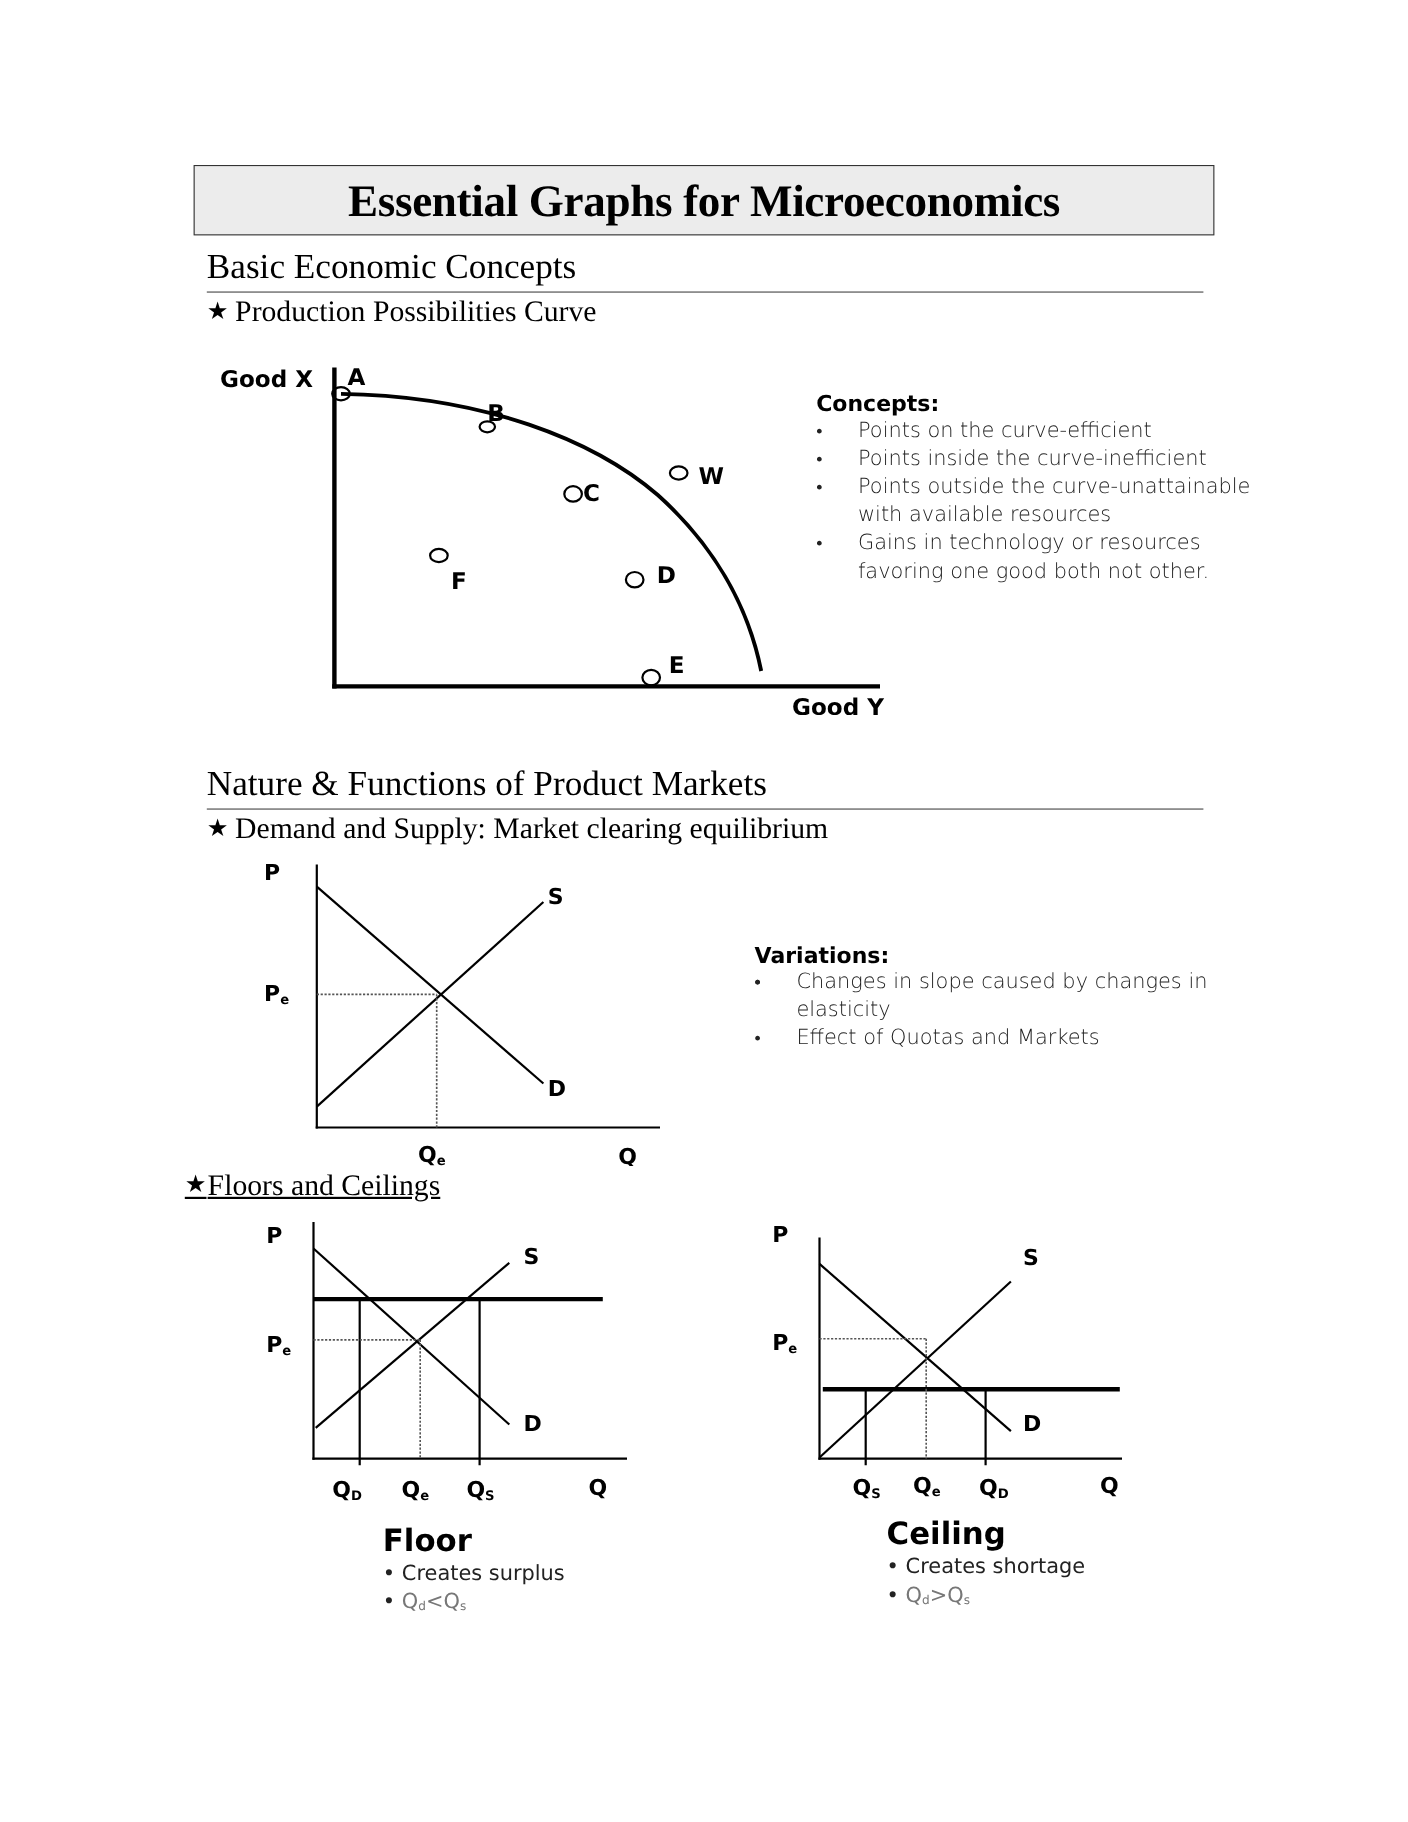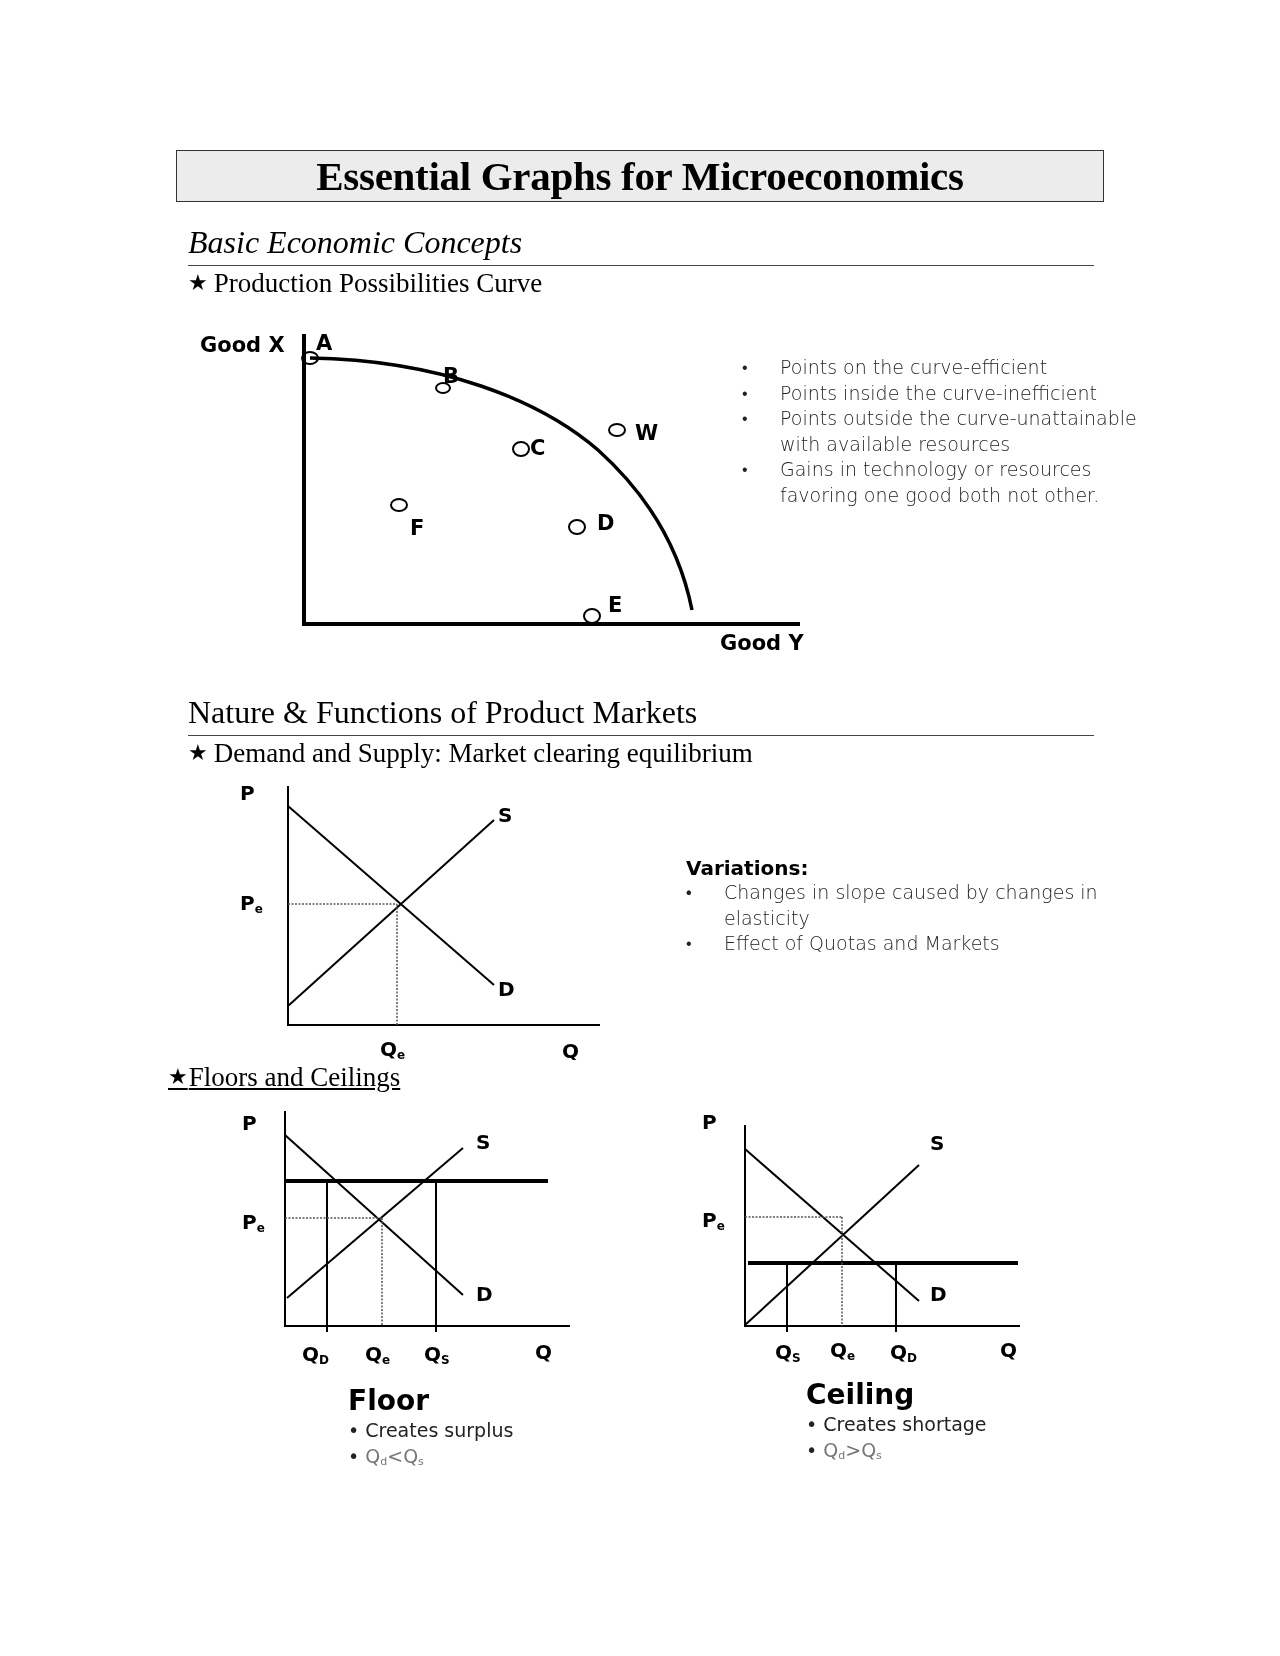--- a/index.html
+++ b/index.html
@@ -1,21 +1,21 @@
 <!DOCTYPE html>
 <html><head>
 <meta charset="utf-8">
 <style>
   html, body { margin: 0; padding: 0; background: #ffffff; }
   body { width: 1280px; height: 1656px; position: relative; overflow: hidden; color: #000; }
   .abs { position: absolute; }
   .serif { font-family: "Liberation Serif", "DejaVu Serif", serif; }
   .sans { font-family: "DejaVu Sans", "Liberation Sans", sans-serif; }
   .title-box {
-    left: 176px; top: 150px; width: 928px; height: 52px;
+    left: 176px; top: 150px; width: 928px; height: 64px;
     background: #ececec; border: 1.5px solid #333; box-sizing: border-box;
     display: flex; align-items: center; justify-content: center;
   }
   .title-box span { font-size: 41px; font-weight: bold; letter-spacing: -0.3px; }
   .section-title { font-size: 32px; left: 188px; }
   .section-rule { left: 188px; width: 906px; height: 0; border-top: 1.5px solid #444; }
   .sub-title { font-size: 27px; left: 188px; }
   .star { font-size: 22px; margin-right: 6px; position: relative; top: -2px; }
   .notes-head { font-size: 20px; font-weight: bold; }
   .notes ul { list-style: none; margin: 0; padding: 0; }
@@ -27,21 +27,21 @@
   .caption-item .gray { color: #777; }
   sub.s { font-size: 11px; vertical-align: baseline; position: relative; top: 2px; }
 </style>
 </head>
 <body>
 
 <div class="abs title-box">
   <span class="serif">Essential Graphs for Microeconomics</span>
 </div>
 
-<div class="abs serif section-title" style="top:224px;font-style:italic;">Basic Economic Concepts</div>
+<div class="abs serif section-title" style="top:224px;">Basic Economic Concepts</div>
 <div class="abs section-rule" style="top:265px;"></div>
 <div class="abs serif sub-title" style="top:268px;">
   <span class="star">★</span><span>Production Possibilities Curve</span>
 </div>
 
 <svg class="abs" style="left:180px; top:310px;" width="640" height="340">
   <text x="20" y="42" font-size="21">Good X</text>
   <line x1="124" y1="24" x2="124" y2="316" stroke="#000" stroke-width="4"></line>
   <line x1="122" y1="314" x2="620" y2="314" stroke="#000" stroke-width="4"></line>
   <path d="M130,48 C260,50 360,90 418,140 C468,185 500,240 512,300" fill="none" stroke="#000" stroke-width="3.5"></path>
@@ -57,20 +57,21 @@
   <ellipse cx="219" cy="195" rx="8" ry="6" fill="none" stroke="#000" stroke-width="2"></ellipse>
   <text x="230" y="225" font-size="21">F</text>
   <ellipse cx="397" cy="217" rx="8" ry="7" fill="none" stroke="#000" stroke-width="2"></ellipse>
   <text x="417" y="220" font-size="21">D</text>
   <ellipse cx="412" cy="306" rx="8" ry="7" fill="none" stroke="#000" stroke-width="2"></ellipse>
   <text x="428" y="302" font-size="21">E</text>
   <text x="540" y="340" font-size="21">Good Y</text>
 </svg>
 
 <div class="abs sans notes" style="left:742px; top:355px; width:420px;">
+  <div class="notes-head">Concepts:</div>
   <ul>
     <li><span class="bul">•</span><span>Points on the curve-efficient</span></li>
     <li><span class="bul">•</span><span>Points inside the curve-inefficient</span></li>
     <li><span class="bul">•</span><span>Points outside the curve-unattainable with available resources</span></li>
     <li><span class="bul">•</span><span>Gains in technology or resources favoring one good both not other.</span></li>
   </ul>
 </div>
 
 <div class="abs serif section-title" style="top:694px;">Nature &amp; Functions of Product Markets</div>
 <div class="abs section-rule" style="top:735px;"></div>

